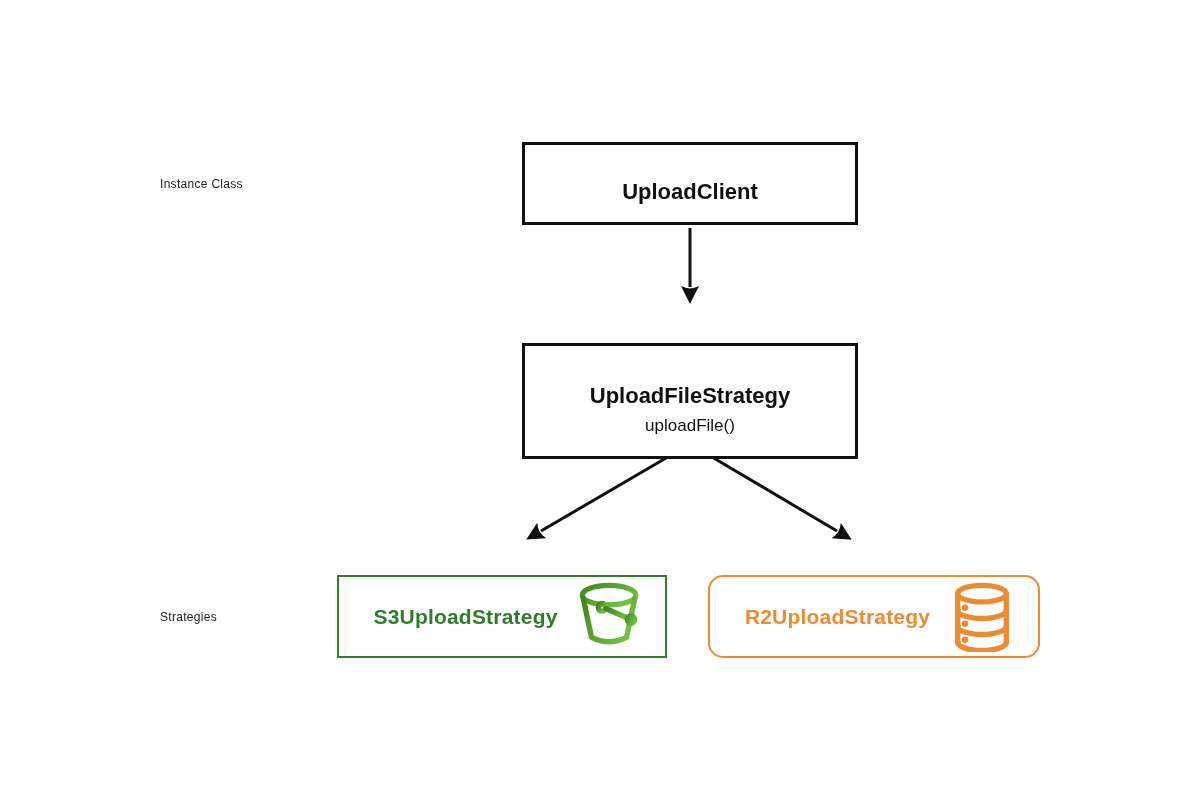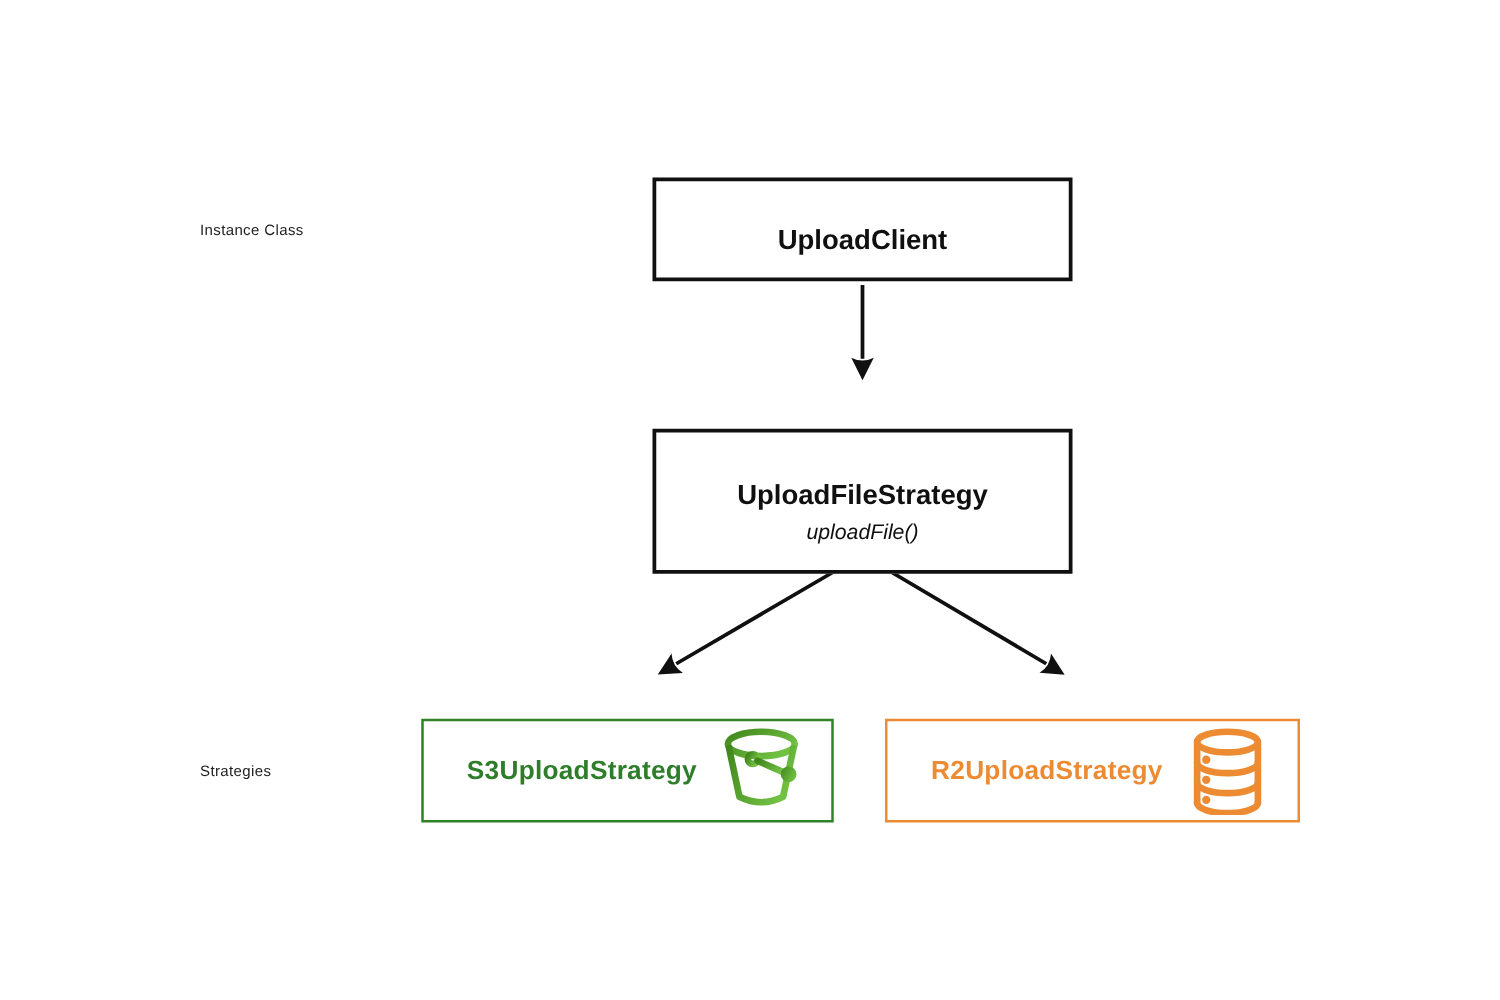--- a/index.html
+++ b/index.html
@@ -24,21 +24,21 @@
     position: absolute;
     box-sizing: border-box;
     background: #ffffff;
     display: flex;
     align-items: center;
     justify-content: center;
   }
   .box.dark { border: 3px solid #101010; }
   .box.dark.col { flex-direction: column; }
   .box-title { font-weight: 700; font-size: 22px; color: #101010; margin-top: 17px; }
-  .box-method { font-size: 17px; color: #101010; margin-top: 7px; font-style: italic; }
+  .box-method { font-size: 17px; color: #101010; margin-top: 7px; }
   .strategy { border-style: solid; border-width: 2.5px; gap: 17px; padding-left: 14px; }
   .strategy .strategy-name { font-weight: 700; font-size: 21px; letter-spacing: 0.2px; }
   .strategy.s3 { border-color: #2f8227; }
   .strategy.s3 .strategy-name { color: #2e7d2b; }
   .strategy.r2 { border-color: #ed8b33; }
   .strategy.r2 .strategy-name { color: #ed8b33; }
   .arrows-layer {
     position: absolute;
     left: 0; top: 0;
     width: 1200px; height: 800px;
@@ -86,21 +86,21 @@
       <g fill="none" stroke="url(#bucketGrad)" stroke-width="5.5" stroke-linecap="round" stroke-linejoin="round">
         <ellipse cx="35" cy="13.5" rx="27.5" ry="10"></ellipse>
         <path d="M8.5 17 L17 57 Q35 66 53 57 L61.5 17"></path>
         <circle cx="28" cy="26" r="4"></circle>
         <path d="M32 27.5 L55 37.5"></path>
       </g>
       <circle cx="57.5" cy="38.5" r="6.5" fill="url(#bucketGrad)"></circle>
     </svg>
   </div>
 
-  <div class="box strategy r2" style="left:708px;top:575px;width:332px;height:83px;">
+  <div class="box strategy r2" style="left:708px;top:575px;width:332px;height:83px;border-radius:15px;">
     <span class="strategy-name">R2UploadStrategy</span>
     <svg class="icon" width="70" height="70" viewBox="0 0 72 72">
       <g fill="none" stroke="#ed8b33" stroke-width="5.5" stroke-linecap="round">
         <ellipse cx="36" cy="12" rx="25" ry="8.5"></ellipse>
         <path d="M11 12 V62"></path>
         <path d="M61 12 V62"></path>
         <path d="M11 29 A25 8.5 0 0 0 61 29"></path>
         <path d="M11 45.5 A25 8.5 0 0 0 61 45.5"></path>
         <path d="M11 62 A25 8.5 0 0 0 61 62"></path>
       </g>

